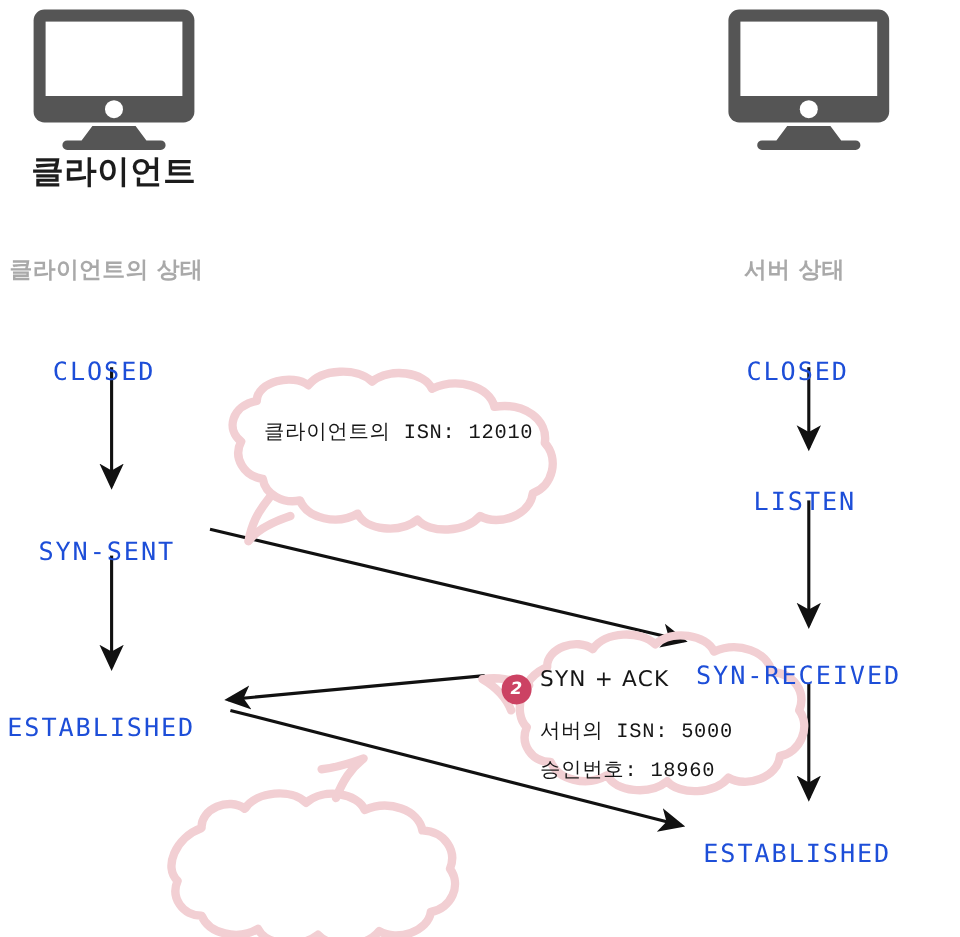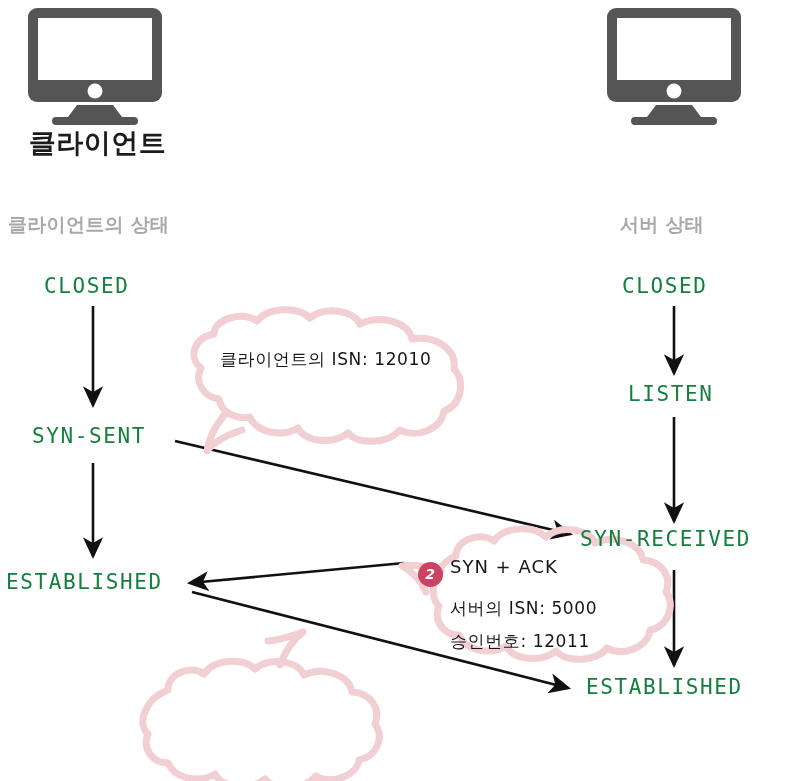--- a/index.html
+++ b/index.html
@@ -33,43 +33,45 @@
   }
 
   
   .endpoint-label {
     position: absolute;
     color: #1c1c1c;
     font-size: 27px;
     font-weight: 700;
     letter-spacing: 0.5px;
     white-space: nowrap;
-    text-align: center;
-    font-family: "DejaVu Sans", "Liberation Sans", sans-serif;
+    text-align: left;
+    font-family: "DejaVu Sans", "Liberation Sans", sans-serif;
+    margin-left: 26px;
   }
 
   
   .column-heading {
     position: absolute;
     color: #a9a9a9;
     font-size: 19px;
     font-weight: 700;
     white-space: nowrap;
     letter-spacing: 0.3px;
   }
 
   
   .state-label {
     position: absolute;
-    color: #15803d;
+    color: #1d4ed8;
     font-size: 21px;
     font-weight: 400;
     letter-spacing: 1.6px;
     white-space: nowrap;
     font-family: "DejaVu Sans Mono", "Liberation Mono", monospace;
+    margin-top: 24px;
   }
 
   
   .bubble-text {
     position: absolute;
     color: #161616;
     font-size: 17px;
     letter-spacing: 0.6px;
     white-space: nowrap;
     font-family: "DejaVu Sans", "Liberation Sans", sans-serif;
@@ -91,21 +93,21 @@
     background: #cc4263;
     color: #ffffff;
     font-size: 14px;
     font-weight: 700;
     font-style: italic;
     vertical-align: -6px;
     margin-right: 7px;
     font-family: "DejaVu Sans", "Liberation Sans", sans-serif;
   }
   .badge-head { font-size: 18px; letter-spacing: 1px; }
-  .indent { padding-left: 32px; }
+  .indent { padding-left: 32px; font-family: Liberation Mono, monospace; }
 </style>
 </head>
 <body>
 
 <div id="diagram-root">
 
   <svg class="layer" viewBox="0 0 800 781" width="800" height="781" xmlns="http://www.w3.org/2000/svg">
 
     <g>
       <rect x="28" y="8" width="134" height="94" rx="9" ry="9" fill="#555555"></rect>
@@ -217,17 +219,17 @@
 
   <div class="bubble-text" style="left:188px; top:348px;">
     <span class="bubble-line indent">클라이언트의 ISN: 12010</span>
   </div>
 
   <div class="bubble-text" style="left:418px; top:556px;">
     <span class="bubble-line">
       <span class="step-badge">2</span><span class="badge-head">SYN + ACK</span>
     </span>
     <span class="bubble-line indent">서버의 ISN: 5000</span>
-    <span class="bubble-line indent">승인번호: 12011</span>
+    <span class="bubble-line indent">승인번호: 18960</span>
   </div>
 
 
 </div>
 
 </body></html>

